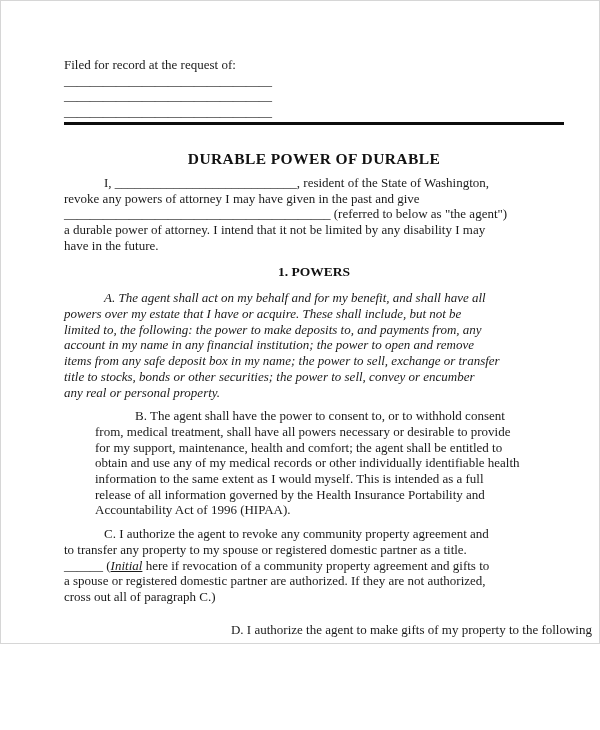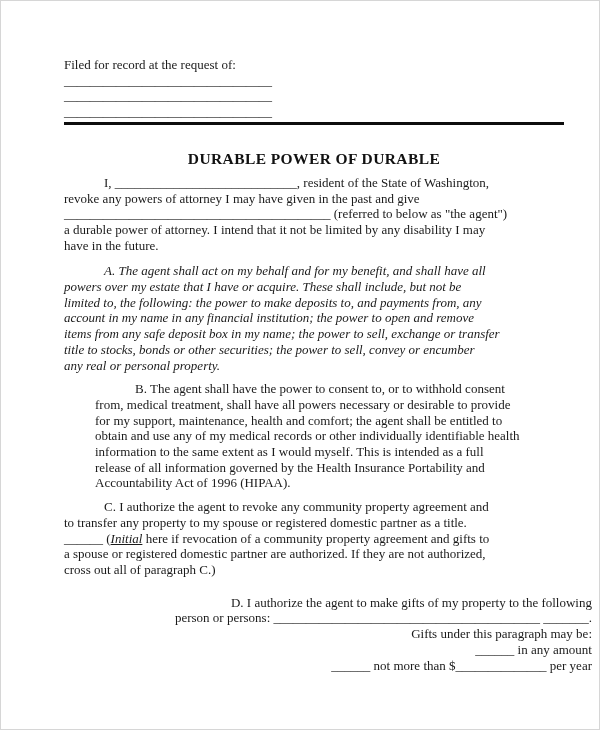--- a/index.html
+++ b/index.html
@@ -4,21 +4,21 @@
 <style>
   html, body {
     margin: 0;
     padding: 0;
     background: #ffffff;
   }
   .page {
     position: relative;
     box-sizing: border-box;
     width: 600px;
-    height: 730px;
+    height: 644px;
     background: #ffffff;
     border: 1px solid #d6d6d6;
     overflow: hidden;
     font-family: "Liberation Serif", "DejaVu Serif", serif;
     font-size: 13px;
     line-height: 15.7px;
     color: #1a1a1a;
   }
   .content {
     padding: 56px 8px 0 63px;
@@ -80,20 +80,21 @@
     <div class="rule"></div>
 
     <h1 class="doc-title">DURABLE POWER OF DURABLE</h1>
 
     <p class="para para-intro">I, ____________________________, resident of the State of Washington,
 revoke any powers of attorney I may have given in the past and give
 _________________________________________ (referred to below as "the agent")
 a durable power of attorney. I intend that it not be limited by any disability I may
 have in the future.</p>
 
+    <h2 class="section-heading">1. POWERS</h2>
 
     <p class="para para-a">A. The agent shall act on my behalf and for my benefit, and shall have all
 powers over my estate that I have or acquire. These shall include, but not be
 limited to, the following: the power to make deposits to, and payments from, any
 account in my name in any financial institution; the power to open and remove
 items from any safe deposit box in my name; the power to sell, exchange or transfer
 title to stocks, bonds or other securities; the power to sell, convey or encumber
 any real or personal property.</p>
 
     <p class="para para-b">B. The agent shall have the power to consent to, or to withhold consent

